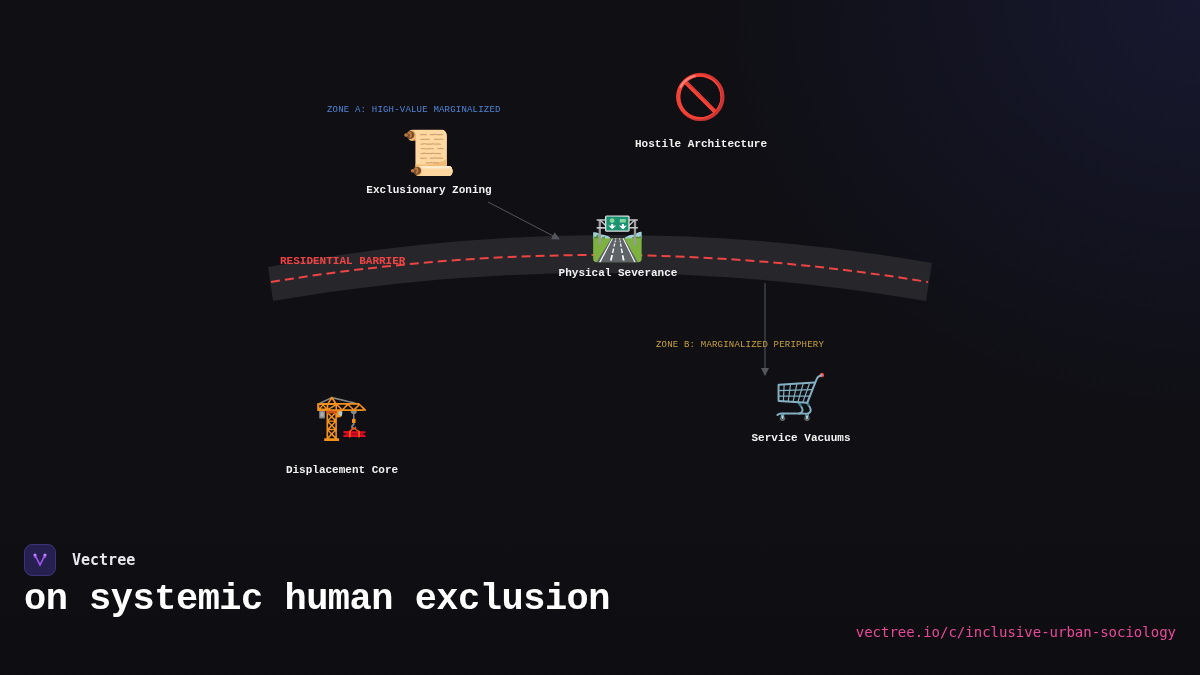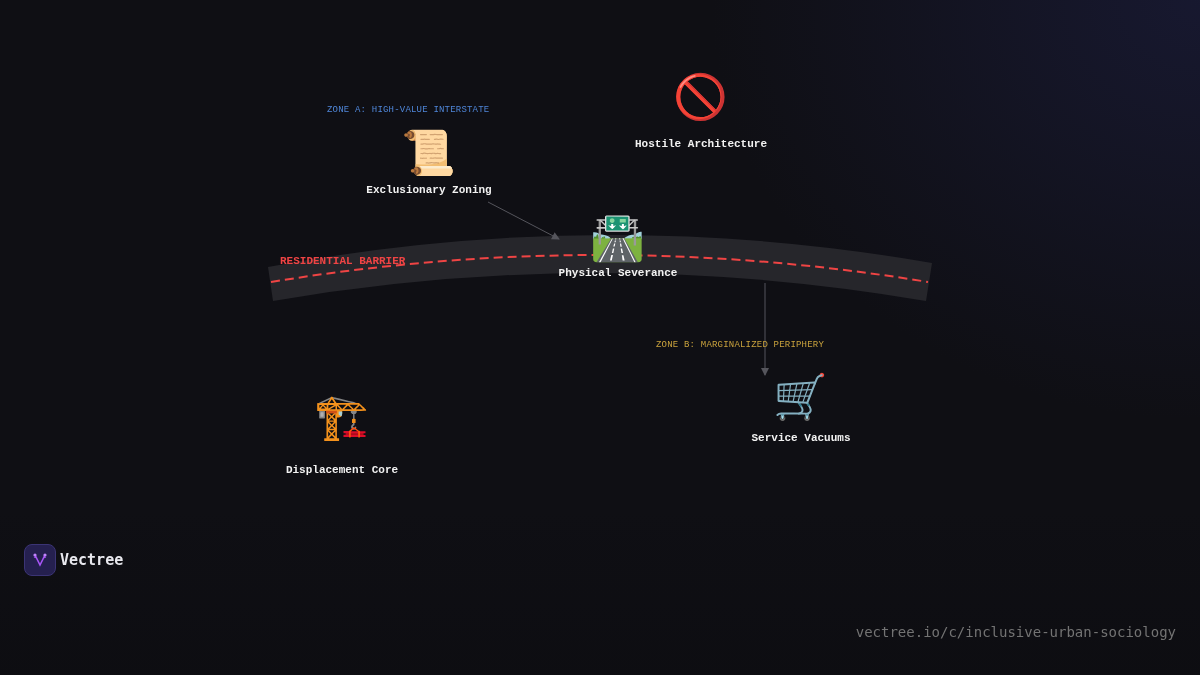--- a/index.html
+++ b/index.html
@@ -16,25 +16,25 @@
   }
   .diagram { position:absolute; inset:0; }
   svg.road { position:absolute; left:0; top:0; width:1200px; height:675px; }
   .node { position:absolute; text-align:center; color:#f2f2f2; font-weight:bold; font-size:11px; }
   .node .emoji { display:block; font-size:44px; line-height:50px; font-family:"DejaVu Sans",sans-serif; }
   .node .label { display:block; white-space:nowrap; }
   .zone { position:absolute; font-size:9px; letter-spacing:0.2px; white-space:nowrap; }
   .zone-a { color:#4f86d8; }
   .zone-b { color:#c9a23d; }
   .barrier-label { position:absolute; left:280px; top:255px; color:#ef4444; font-weight:bold; font-size:11px; white-space:nowrap; }
-  .brand { position:absolute; left:24px; top:544px; display:flex; align-items:center; gap:4px; }
+  .brand { position:absolute; left:24px; top:544px; display:flex; align-items:center; gap:16px; }
   .brand-logo { width:32px; height:32px; border-radius:8px; background:#25204f; border:1px solid #3b3475; display:flex; align-items:center; justify-content:center; box-sizing:border-box; }
   .brand-name { color:#e8e8ee; font-weight:bold; font-size:15px; font-family:"DejaVu Sans Mono",monospace; }
   .title { position:absolute; left:24px; top:583px; color:#ffffff; font-weight:bold; font-size:37px; line-height:33px; font-family:"Liberation Mono",monospace; letter-spacing:-0.5px; }
-  .url { position:absolute; right:24px; top:624px; color:#737373; font-size:14px; font-family:"DejaVu Sans Mono",monospace; }
+  .url { position:absolute; right:24px; top:624px; color:#ec4899; font-size:14px; font-family:"DejaVu Sans Mono",monospace; }
 </style>
 </head>
 <body>
 
 <div class="bg-glow"></div>
 
 <div class="diagram">
   <svg class="road" viewBox="0 0 1200 675">
     <defs>
       <marker id="arr" markerWidth="8" markerHeight="8" refX="7" refY="4" orient="auto">
@@ -43,21 +43,21 @@
     </defs>
 
     <path d="M268,267 Q600,205 932,263 L926,301 Q600,245 273,301 Z" fill="#26262b"></path>
 
     <path d="M271,282 Q600,228 928,282" fill="none" stroke="#ef4444" stroke-width="2" stroke-dasharray="9,5"></path>
 
     <line x1="488" y1="202" x2="559" y2="239" stroke="#55555c" stroke-width="1" marker-end="url(#arr)"></line>
     <line x1="765" y1="283" x2="765" y2="375" stroke="#55555c" stroke-width="1" marker-end="url(#arr)"></line>
   </svg>
 
-  <div class="zone zone-a" style="left:327px; top:105px;">ZONE A: HIGH-VALUE INTERSTATE</div>
+  <div class="zone zone-a" style="left:327px; top:105px;">ZONE A: HIGH-VALUE MARGINALIZED</div>
   <div class="zone zone-b" style="left:656px; top:340px;">ZONE B: MARGINALIZED PERIPHERY</div>
   <div class="barrier-label">RESIDENTIAL BARRIER</div>
 
   <div class="node" style="left:360px; top:128px; width:138px;">
     <span class="emoji">📜</span>
     <span class="label" style="margin-top:6px;">Exclusionary Zoning</span>
   </div>
 
   <div class="node" style="left:628px; top:72px; width:146px;">
     <span class="emoji">🚫</span>
@@ -86,15 +86,16 @@
       <path d="M4,4 L9,14 L14,4" fill="none" stroke="#a855f7" stroke-width="1.6" stroke-linecap="round"></path>
       <circle cx="4" cy="4" r="1.6" fill="#c084fc"></circle>
       <circle cx="14" cy="4" r="1.6" fill="#c084fc"></circle>
       <path d="M3,6 L6,7 M15,6 L12,7" stroke="#a855f7" stroke-width="1.2"></path>
     </svg>
   </div>
   <span class="brand-name">Vectree</span>
 </div>
 
 <div class="title">
+  <div>on systemic human exclusion</div>
 </div>
 
 <div class="url">vectree.io/c/inclusive-urban-sociology</div>
 
 </body></html>

